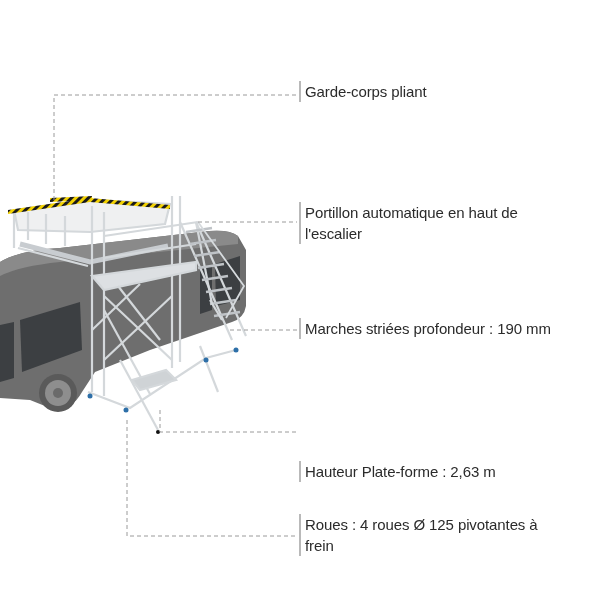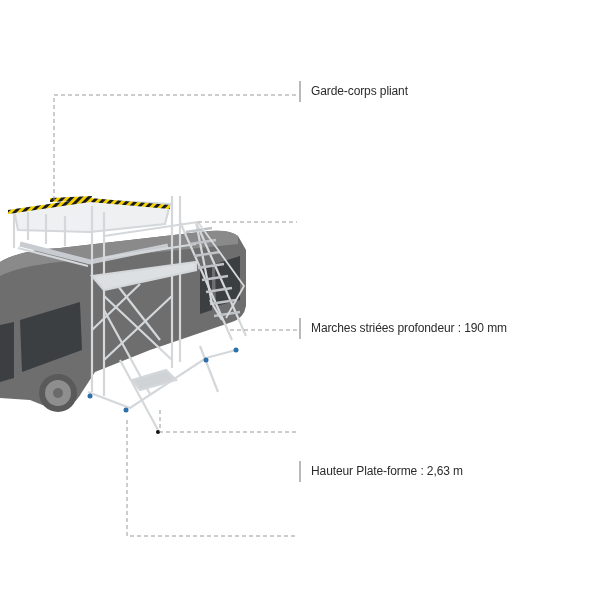--- a/index.html
+++ b/index.html
@@ -18,23 +18,23 @@
       position: absolute;
       left: 0;
       top: 0;
       width: 600px;
       height: 600px;
     }
     .label {
       position: absolute;
       left: 299px;
       border-left: 2px solid #b9b9b9;
-      padding-left: 10px;
+      padding-left: 4px;
       color: #2b2b2b;
-      font-size: 12px;
+      font-size: 15px;
       line-height: 21px;
       letter-spacing: -0.1px;
     }
     .label span { display: block; }
   </style>
 </head>
 <body>
 
 <svg class="illustration" viewBox="0 0 600 600" xmlns="http://www.w3.org/2000/svg">
 
@@ -123,24 +123,28 @@
 
     <polyline points="127,420 127,536 297,536"></polyline>
   </g>
 </svg>
 
 <div class="label" style="top:81px;">
   <span>Garde-corps pliant</span>
 </div>
 
 <div class="label" style="top:202px;">
+  <span>Portillon automatique en haut de</span>
+  <span>l'escalier</span>
 </div>
 
 <div class="label" style="top:318px;">
   <span>Marches striées profondeur : 190 mm</span>
 </div>
 
 <div class="label" style="top:421px;margin-top:40px;">
   <span>Hauteur Plate-forme : 2,63 m</span>
 </div>
 
 <div class="label" style="top:514px;">
+  <span>Roues : 4 roues Ø 125 pivotantes à</span>
+  <span>frein</span>
 </div>
 
 </body></html>

